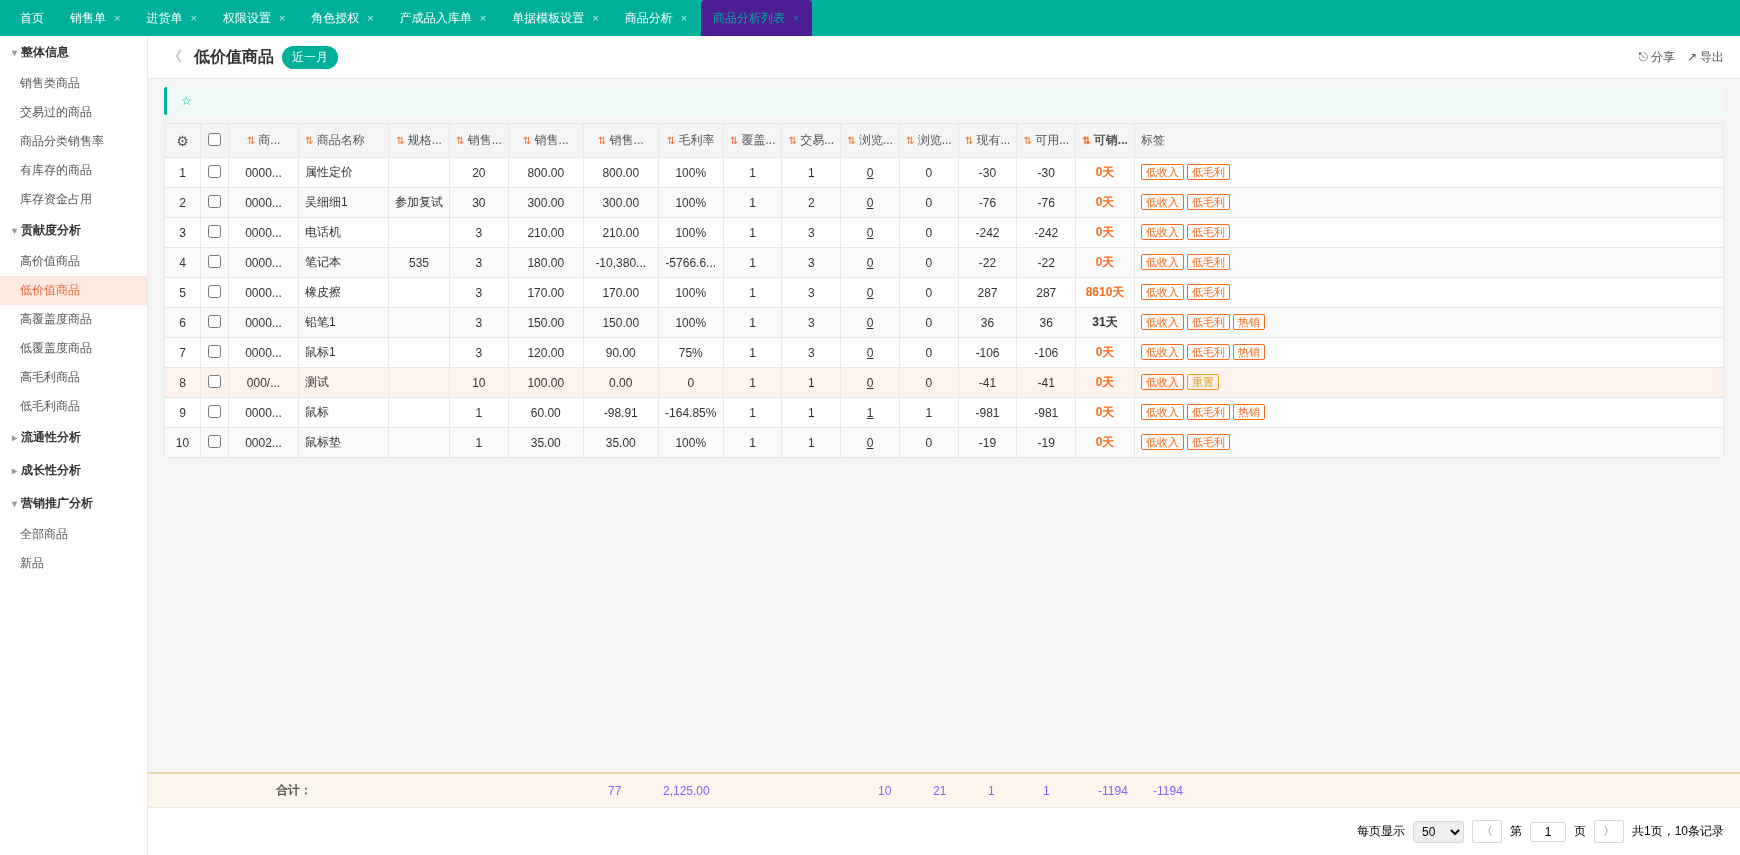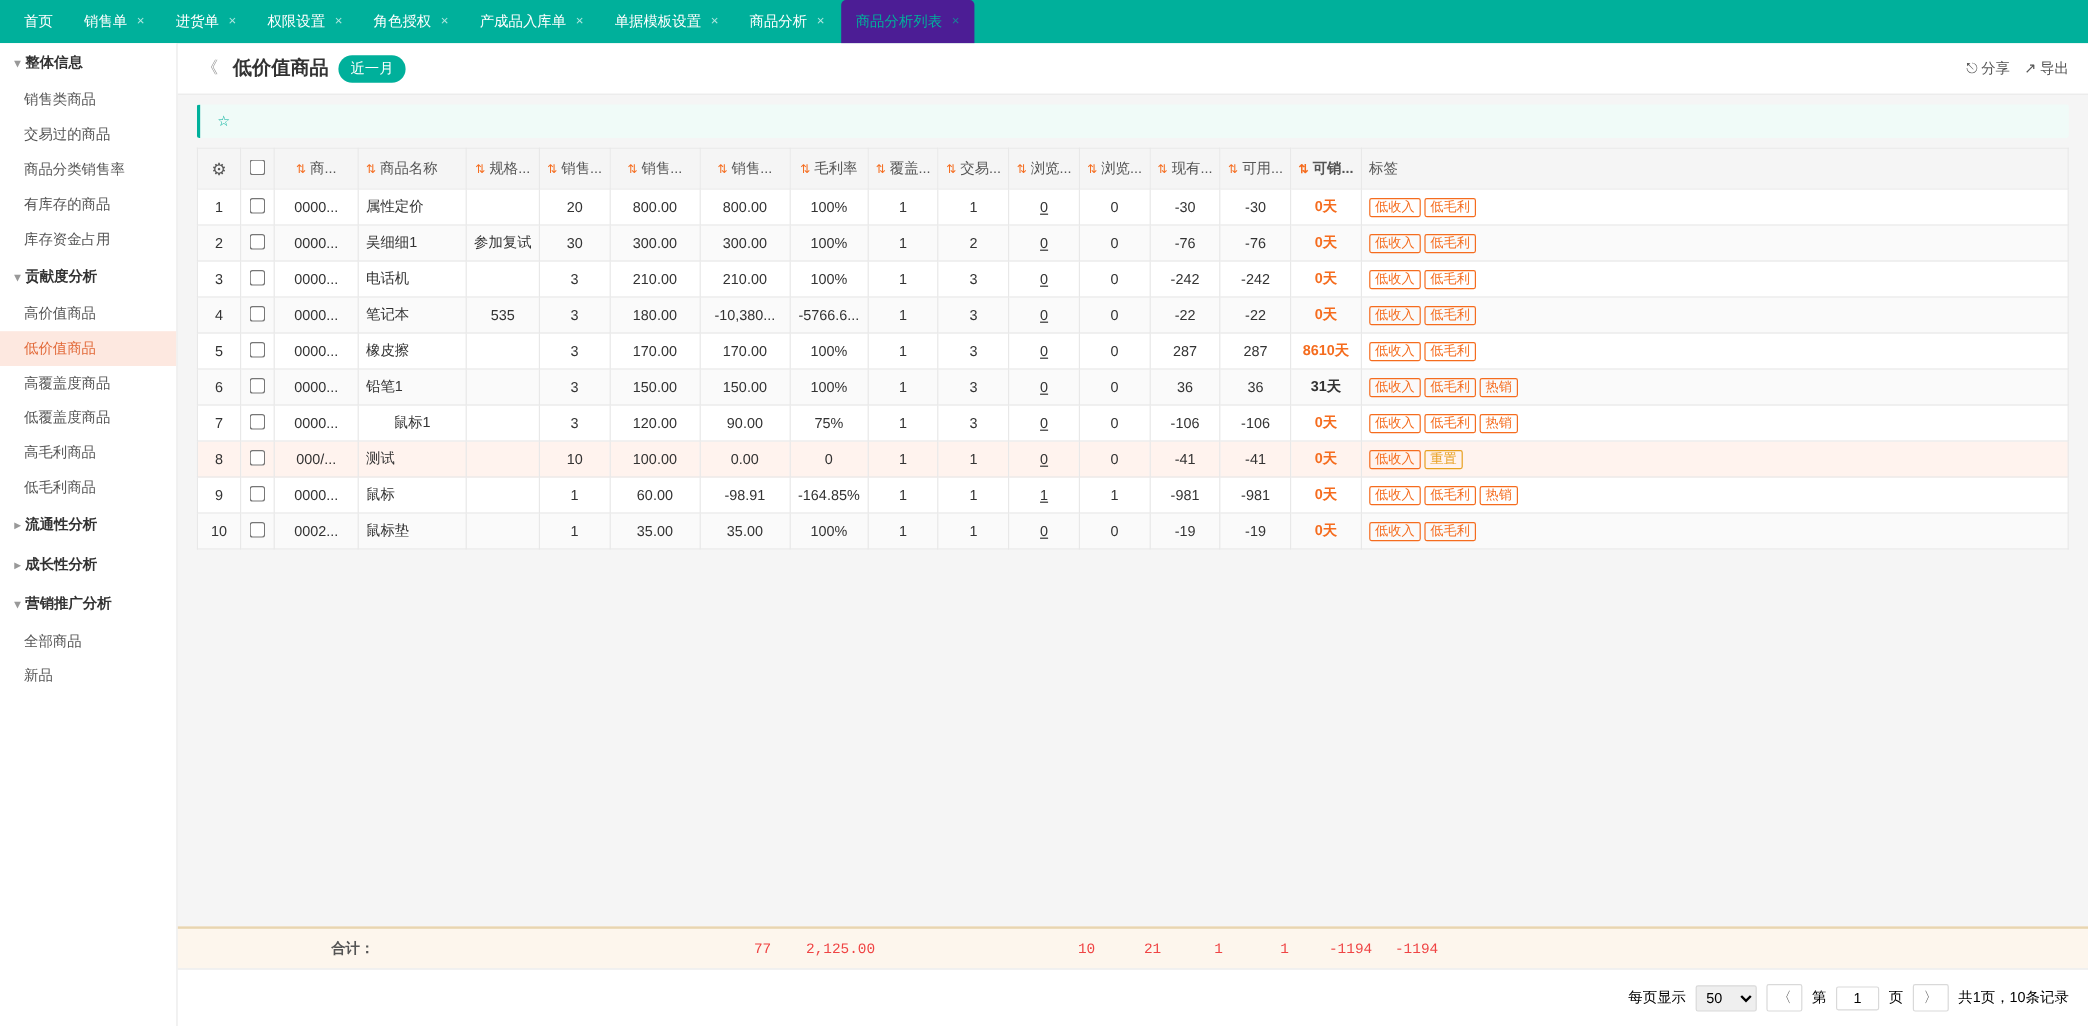--- a/index.html
+++ b/index.html
@@ -206,23 +206,22 @@
       font-size: 12px;
     }
     .footer-label {
       width: 160px;
       font-weight: bold;
       color: #555;
       text-align: right;
       padding-right: 12px;
     }
     .footer-cell {
-      text-align: center;
-      color: #ef4444;
-      font-family: Liberation Mono, monospace;
+      text-align: left;
+      color: #8b5cf6;
     }
 
     
     .pagination-bar {
       background: #fff;
       border-top: 1px solid #e8e8e8;
       padding: 12px 16px;
       display: flex;
       align-items: center;
       justify-content: flex-end;
@@ -504,21 +503,21 @@
       <td class="col-browse2">0</td>
       <td class="col-stock1">36</td>
       <td class="col-stock2">36</td>
       <td class="col-salable" style="color:#333;">31天</td>
       <td class="col-tag"><span style="color:#f56c1e;font-size:11px;margin-right:3px;padding:1px 4px;border:1px solid #f56c1e;border-radius:2px;">低收入</span><span style="color:#f56c1e;font-size:11px;margin-right:3px;padding:1px 4px;border:1px solid #f56c1e;border-radius:2px;">低毛利</span><span style="color:#f56c1e;font-size:11px;margin-right:3px;padding:1px 4px;border:1px solid #f56c1e;border-radius:2px;">热销</span></td>
     </tr>
             <tr>
       <td class="col-num">7</td>
       <td class="col-check"><input type="checkbox" style=""></td>
       <td class="col-code">0000...</td>
-      <td class="col-name" style="text-align:center;">鼠标1</td>
+      <td class="col-name" style="text-align:left;">鼠标1</td>
       <td class="col-spec"></td>
       <td class="col-sales1">3</td>
       <td class="col-sales2">120.00</td>
       <td class="col-sales3">90.00</td>
       <td class="col-gross">75%</td>
       <td class="col-cover">1</td>
       <td class="col-trade">3</td>
       <td class="col-browse1"><span class="link-underline">0</span></td>
       <td class="col-browse2">0</td>
       <td class="col-stock1">-106</td>

